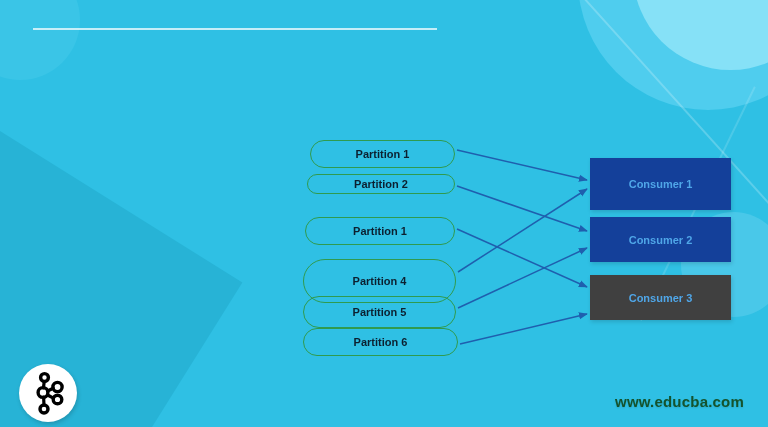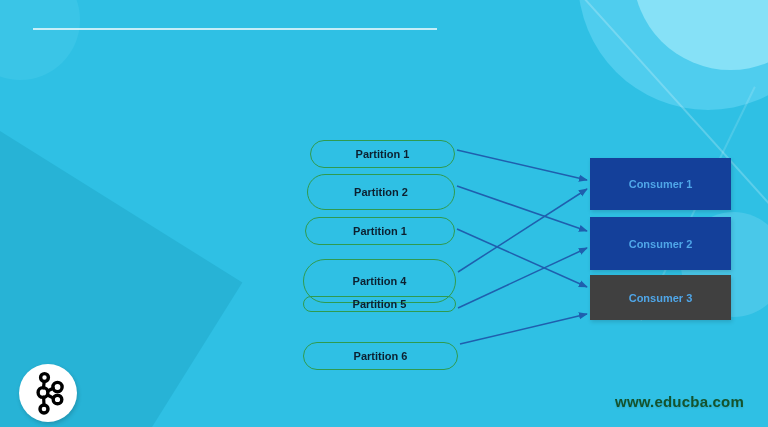--- a/index.html
+++ b/index.html
@@ -211,27 +211,27 @@
         </defs>
         <line x1="457" y1="150" x2="587" y2="180" stroke="#1f5fae" stroke-width="1.5" marker-end="url(#arrow)"></line>
         <line x1="457" y1="186" x2="587" y2="231" stroke="#1f5fae" stroke-width="1.5" marker-end="url(#arrow)"></line>
         <line x1="457" y1="229" x2="587" y2="287" stroke="#1f5fae" stroke-width="1.5" marker-end="url(#arrow)"></line>
         <line x1="458" y1="272" x2="587" y2="189" stroke="#1f5fae" stroke-width="1.5" marker-end="url(#arrow)"></line>
         <line x1="458" y1="308" x2="587" y2="248" stroke="#1f5fae" stroke-width="1.5" marker-end="url(#arrow)"></line>
         <line x1="460" y1="344" x2="587" y2="314" stroke="#1f5fae" stroke-width="1.5" marker-end="url(#arrow)"></line>
       </svg>
     <div id="nodes">
         <div class="partition" style="left: 310px; top: 140px; width: 145px; height: 28px; border-color: rgb(47, 155, 78);">Partition 1</div>
-        <div class="partition" style="left: 307px; top: 174px; width: 148px; height: 36px; border-color: rgb(47, 155, 78);">Partition 2</div>
+        <div class="partition" style="left: 307px; top: 174px; width: 148px; height: 20px; border-color: rgb(47, 155, 78);">Partition 2</div>
         <div class="partition" style="left: 305px; top: 217px; width: 150px; height: 28px; border-color: rgb(47, 155, 78);">Partition 1</div>
         <div class="partition" style="left: 303px; top: 259px; width: 153px; height: 44px; border-color: rgb(47, 155, 78);">Partition 4</div>
-        <div class="partition" style="left: 303px; top: 296px; width: 153px; height: 16px; border-color: rgb(47, 155, 78);">Partition 5</div>
-        <div class="partition" style="left: 303px; top: 342px; width: 155px; height: 28px; border-color: rgb(47, 155, 78);">Partition 6</div>
+        <div class="partition" style="left: 303px; top: 296px; width: 153px; height: 32px; border-color: rgb(47, 155, 78);">Partition 5</div>
+        <div class="partition" style="left: 303px; top: 328px; width: 155px; height: 28px; border-color: rgb(47, 155, 78);">Partition 6</div>
         <div class="consumer" style="left: 590px; top: 158px; width: 141px; height: 52px; background: rgb(20, 64, 154); color: rgb(79, 166, 232);">Consumer 1</div>
-        <div class="consumer" style="left: 590px; top: 217px; width: 141px; height: 53px; background: rgb(20, 64, 154); color: rgb(79, 166, 232);">Consumer 2</div>
+        <div class="consumer" style="left: 590px; top: 217px; width: 141px; height: 45px; background: rgb(20, 64, 154); color: rgb(79, 166, 232);">Consumer 2</div>
         <div class="consumer" style="left: 590px; top: 275px; width: 141px; height: 45px; background: #404040; color: rgb(79, 166, 232);">Consumer 3</div>
       </div>
   </div>
 
   <div class="logo">
     <svg width="58" height="58" viewBox="0 0 58 58">
       <g fill="none" stroke="#000000" stroke-width="3.4">
         <circle cx="25.5" cy="13.5" r="3.9"></circle>
         <circle cx="38.5" cy="23.0" r="4.6"></circle>
         <circle cx="24.0" cy="28.5" r="4.9"></circle>

